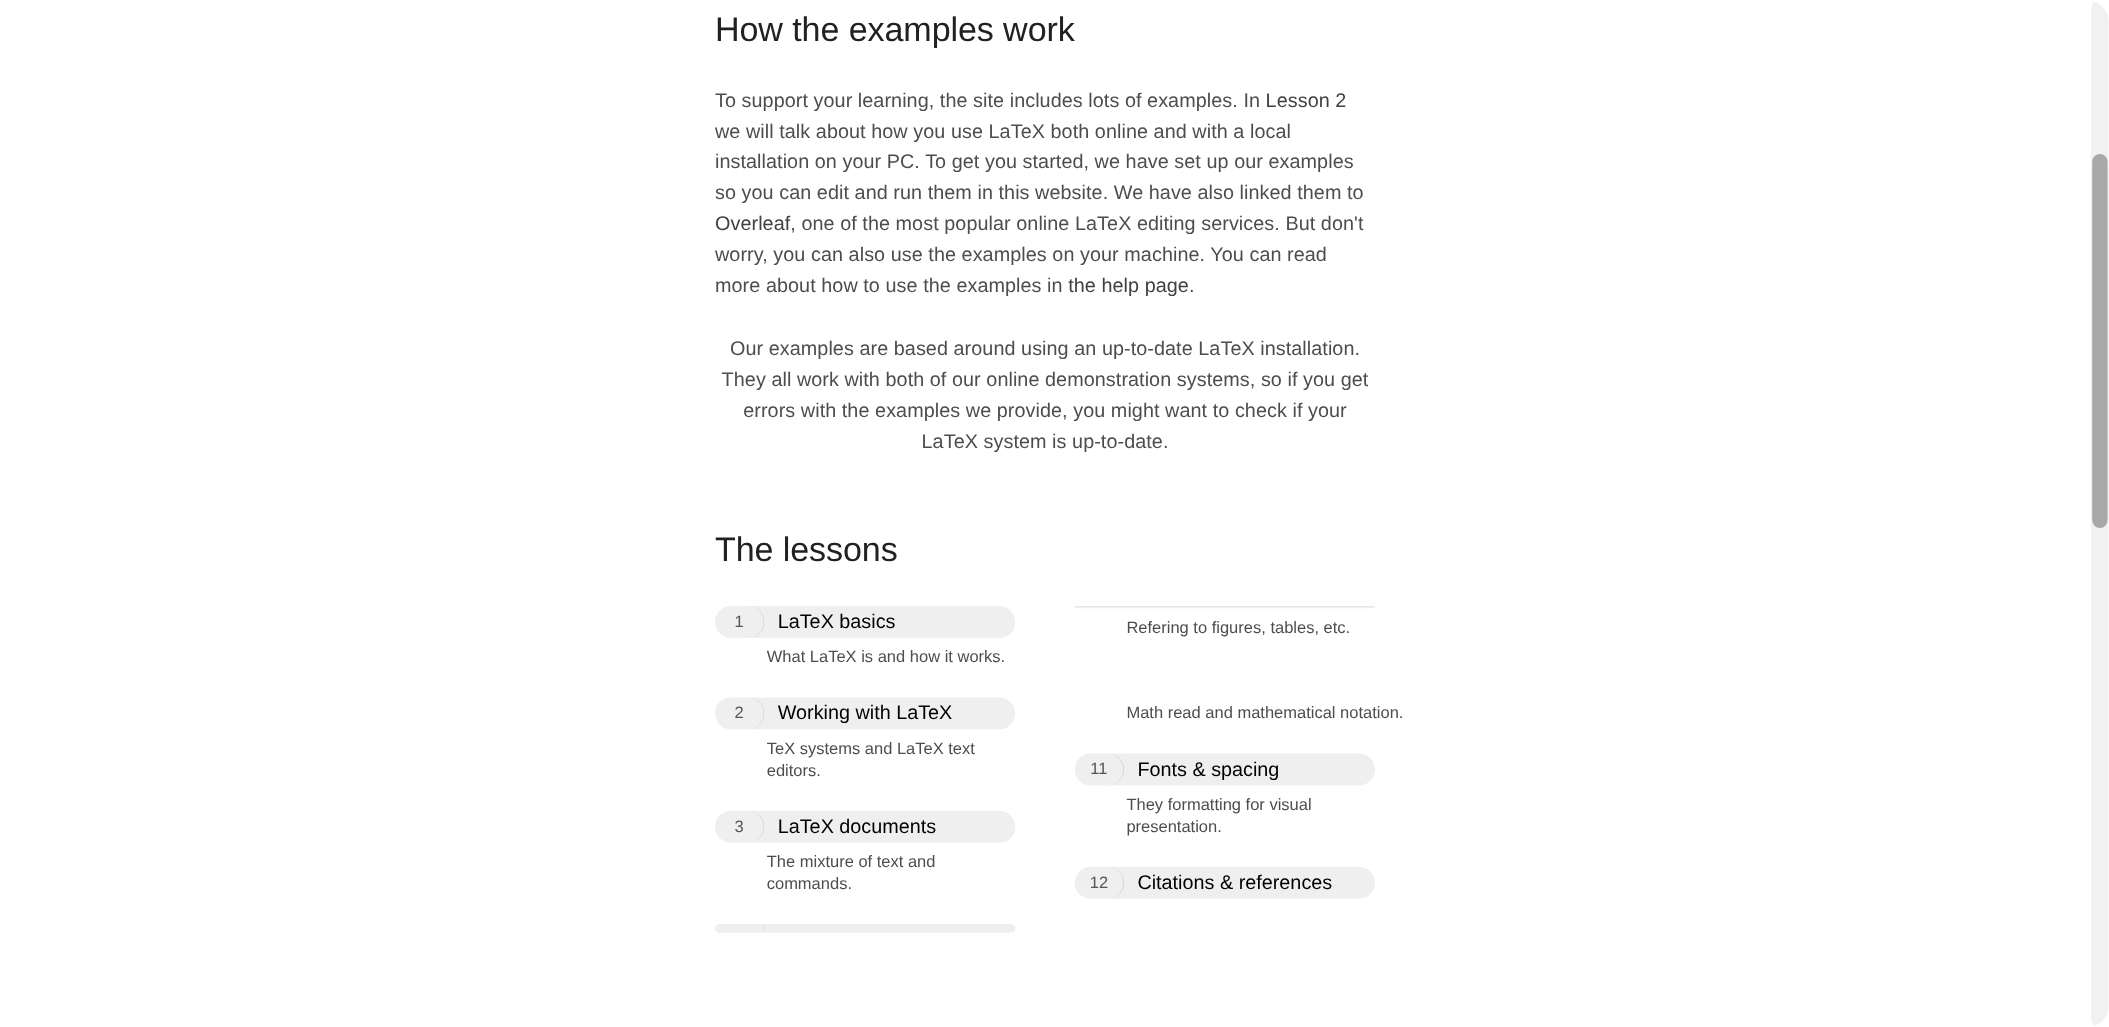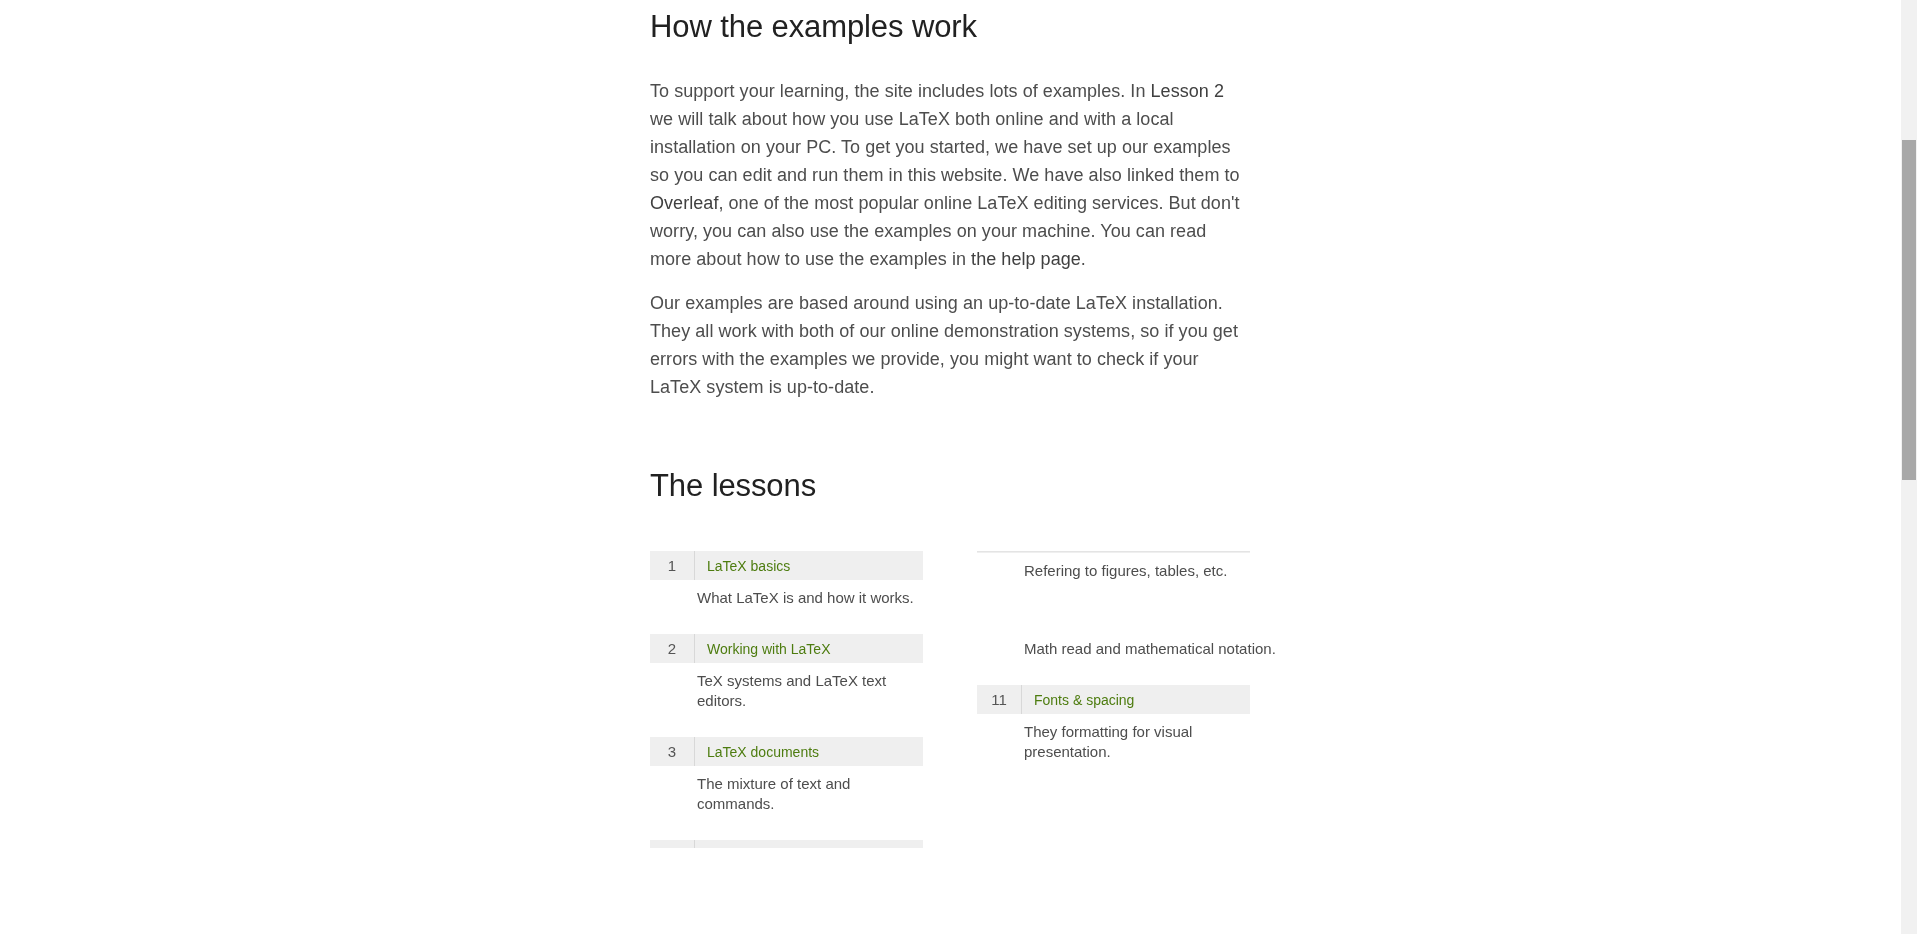--- a/index.html
+++ b/index.html
@@ -1,15 +1,15 @@
 <!DOCTYPE html>
 <html><head>
 <meta charset="utf-8">
 <style>
-  * { box-sizing: border-box; }
+  * { box-sizing: border-box; border-radius: 20px; }
   html, body {
     margin: 0; padding: 0;
     width: 1917px; height: 934px;
     overflow: hidden;
     background: #ffffff;
     font-family: "Liberation Sans", sans-serif;
   }
   .page {
     position: relative;
     width: 1917px;
@@ -35,21 +35,21 @@
   #heading-lessons { margin-top: 0; }
   p.body-text {
     font-size: 18px;
     line-height: 28px;
     color: #4d4d4d;
     margin: 0;
     padding: 0;
     letter-spacing: 0.05px;
   }
   #para-1 { margin-top: 30px; }
-  #para-2 { margin-top: 16px; }
+  #para-2 { margin-top: 30px; text-align: center; }
   a.inline-link {
     color: #404040;
     text-decoration: none;
   }
 
   .lessons-wrap {
     position: absolute;
     left: 650px;
     top: 551px;
     width: 600px;
@@ -75,22 +75,22 @@
     justify-content: center;
     font-size: 15px;
     color: #555555;
     border-right: 1px solid #d8d8d8;
   }
   .lesson-title {
     flex: 1 1 auto;
     display: flex;
     align-items: center;
     padding-left: 12px;
-    font-size: 14px;
-    color: #4d7c0f;
+    font-size: 18px;
+    color: #000000;
     text-decoration: none;
     white-space: nowrap;
     overflow: hidden;
   }
   .lesson-desc {
     margin: 8px 0 0 45px;
     padding-left: 2px;
     font-size: 15px;
     line-height: 20px;
     color: #4d4d4d;
@@ -193,20 +193,27 @@
         </div>
 
         <div class="lesson-item">
           <div class="lesson-head">
             <div class="lesson-num">11</div>
             <a class="lesson-title" href="#">Fonts &amp; spacing</a>
           </div>
           <div class="lesson-desc">They formatting for visual presentation.</div>
         </div>
 
+        <div class="lesson-item">
+          <div class="lesson-head">
+            <div class="lesson-num">12</div>
+            <a class="lesson-title" href="#">Citations &amp; references</a>
+          </div>
+          <div class="lesson-desc"></div>
+        </div>
 
       </div>
 
     </div>
   </div>
 
   <div class="scrollbar-track">
     <div class="scrollbar-thumb"></div>
   </div>
 

